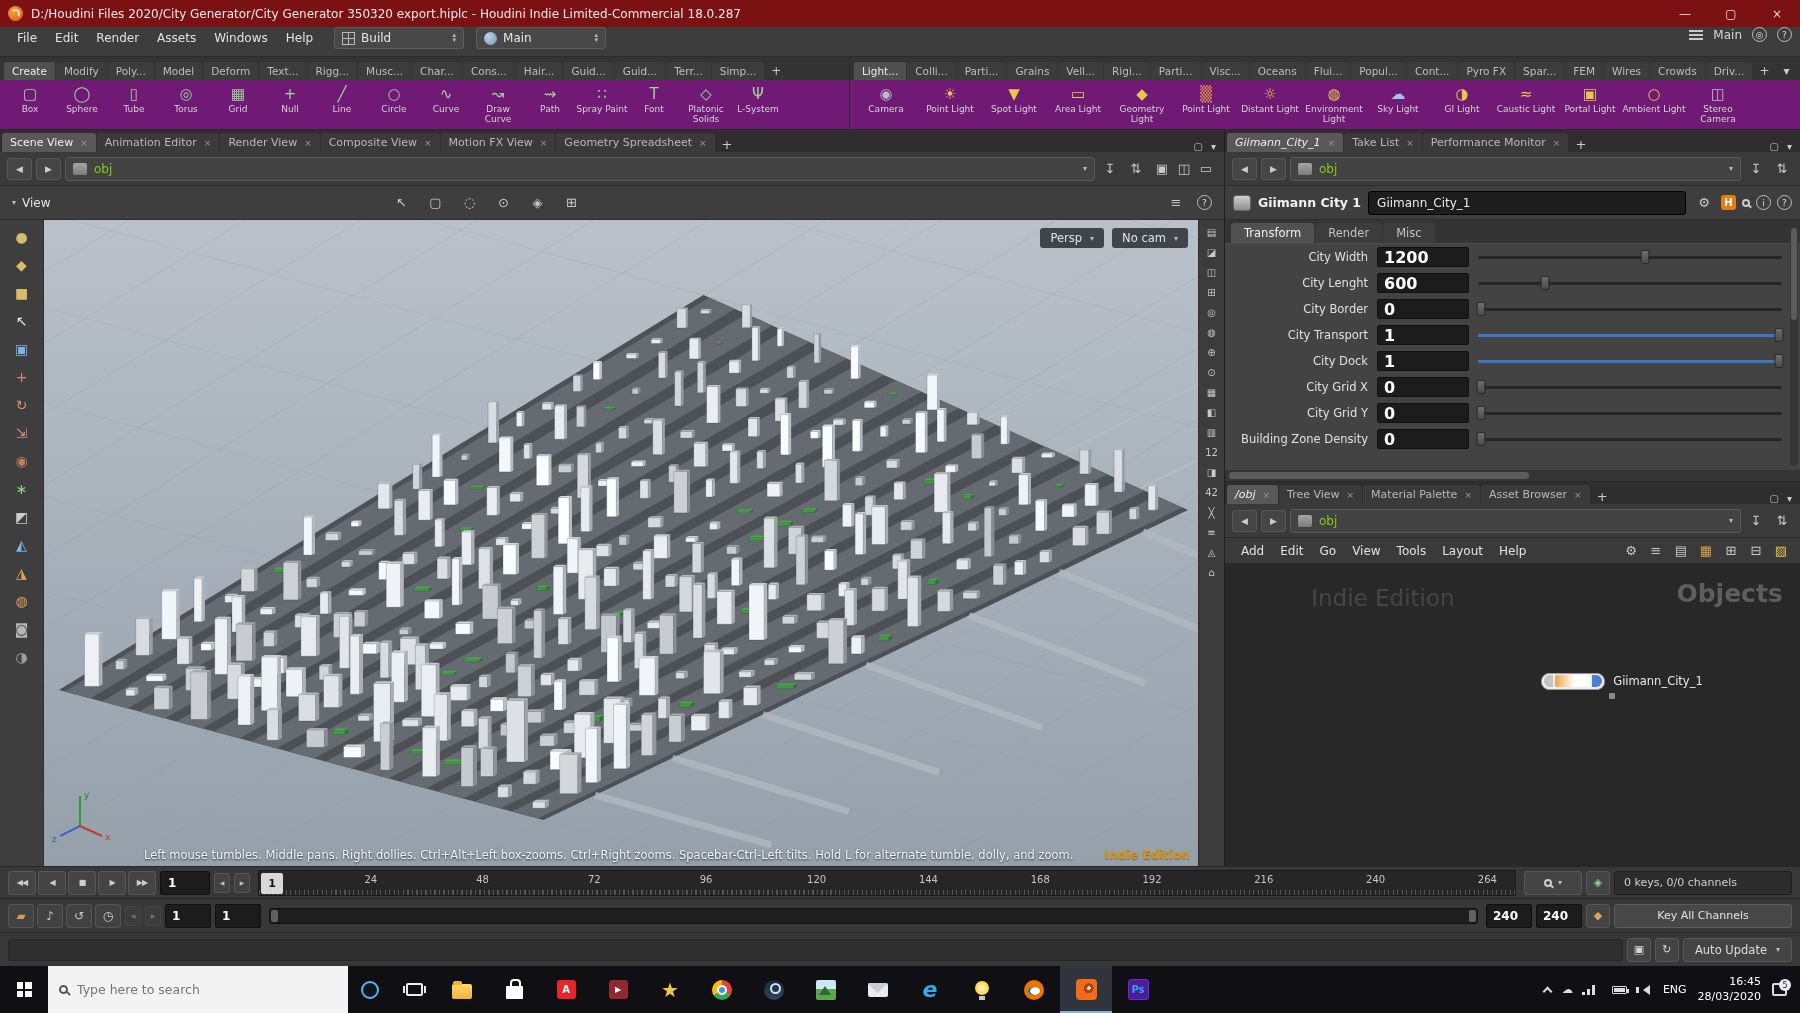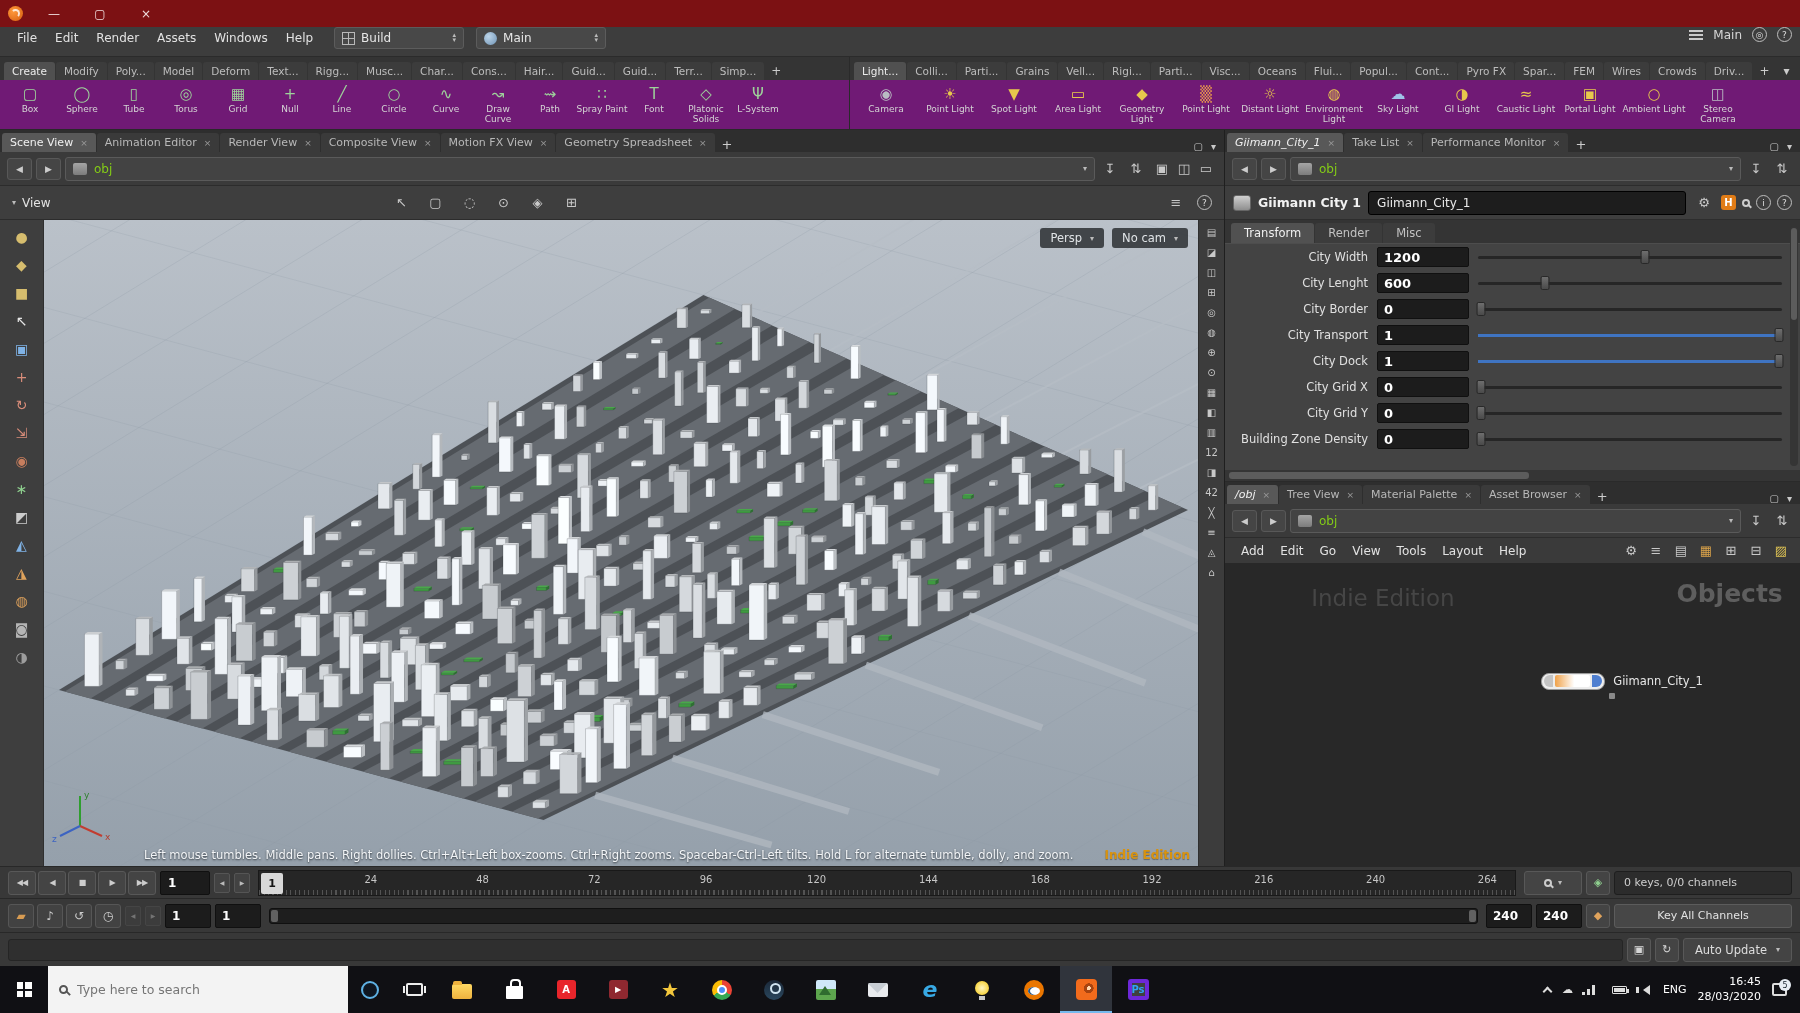--- a/index.html
+++ b/index.html
@@ -99,21 +99,21 @@
 .hbadge{width:15px;height:15px;background:#e17c16;border-radius:3px;color:#fff;font-weight:bold;font-size:10px;display:flex;align-items:center;justify-content:center}
 .magic{width:8px;height:8px;border:2px solid #ccc;border-radius:50%;position:relative;flex:0 0 auto}
 .magic::after{content:"";position:absolute;width:5px;height:2px;background:#ccc;transform:rotate(45deg);right:-4px;bottom:-2px}
 .ptabstrip{height:24px;background:#343434;display:flex;align-items:flex-end;padding-left:6px;border-bottom:1px solid #4d4d4d;flex:0 0 auto}
 .parmtabwrap{display:flex;gap:1px}
 .parmtab{padding:3px 13px;font-size:11.5px;background:#3c3c3c;color:#c2c2c2;border-radius:3px 3px 0 0}
 .parmtab.active{background:#515151;color:#f0f0f0}
 .parambody{position:relative;background:#434343;flex:0 0 auto}
 .prow{height:26px;display:flex;align-items:center;padding-right:18px}
 .plab{width:152px;text-align:right;font-size:11.5px;color:#e0e0e0;padding-right:9px;white-space:nowrap;overflow:hidden}
-.pval{width:92px;height:20px;background:#1c1c1c;border:1px solid #101010;border-radius:2px;color:#fff;font-weight:bold;font-size:13px;display:flex;align-items:center;padding:8px 6px;flex:0 0 auto}
+.pval{width:92px;height:20px;background:#1c1c1c;border:1px solid #101010;border-radius:2px;color:#fff;font-weight:bold;font-size:16px;display:flex;align-items:center;padding:8px 6px;flex:0 0 auto}
 .pslider{flex:1;height:20px;position:relative;margin-left:9px}
 .ptrack{position:absolute;left:0;right:0;top:9px;height:3px;background:#262626;border-radius:2px}
 .pfill{position:absolute;left:0;top:9px;height:3px;background:#3f74c2}
 .phandle{position:absolute;top:3px;width:9px;height:14px;background:linear-gradient(#6e6e6e,#4a4a4a);border:1px solid #282828;border-radius:2px;transform:translateX(-50%)}
 .paramfiller{height:18px;background:#434343}
 .vscroll{position:absolute;right:2px;top:6px;bottom:4px;width:8px;background:#353535;border-radius:4px}
 .vscroll .vh{position:absolute;top:2px;left:1px;right:1px;height:92px;background:#5c5c5c;border-radius:3px}
 .hscroll{height:12px;background:#353535;display:flex;align-items:center;padding:0 4px;border-bottom:1px solid #2a2a2a;flex:0 0 auto}
 .hscroll .hh{width:300px;height:7px;background:#5c5c5c;border-radius:3px}
 
@@ -190,21 +190,21 @@
 .mail-icon .g{width:20px;height:14px;background:#e9ebee;border-radius:2px;position:relative;overflow:hidden}
 .mail-icon .g::after{content:"";position:absolute;top:-8px;left:2px;width:15px;height:15px;background:#c7cdd4;transform:rotate(45deg)}
 .edge-icon .g{color:#38a9e4;font-size:22px;font-weight:bold;font-style:italic}
 .bulb-icon .g{width:14px;height:14px;border-radius:50%;background:radial-gradient(#fff6c0,#f4c50c);position:relative;margin-top:-3px}
 .bulb-icon .g::after{content:"";position:absolute;left:4px;bottom:-5px;width:6px;height:4px;background:#c9c9c9}
 .blender-icon .g{width:20px;height:20px;border-radius:50%;background:#ea7600;position:relative}
 .blender-icon .g::after{content:"";position:absolute;left:4px;top:7px;width:12px;height:8px;background:#fff;border-radius:50%;box-shadow:inset 2px 0 0 #265787}
 .houdini-icon .g{width:21px;height:21px;border-radius:4px;background:#f26b1c;position:relative;overflow:hidden}
 .houdini-icon .g::after{content:"";position:absolute;left:4px;top:3px;width:14px;height:14px;border-radius:50%;
    background:radial-gradient(circle at 62% 45%,#ffd9b0 0 17%,#a84410 18% 42%,#f26b1c 43%)}
-.photoshop-icon .g{width:21px;height:21px;border-radius:3px;background:#404040;border:4px solid #6d28d9;color:#2fa3f7;font-size:10px;font-weight:bold}
+.photoshop-icon .g{width:21px;height:21px;border-radius:3px;background:#4c1d95;border:1px solid #6d28d9;color:#2fa3f7;font-size:10px;font-weight:bold}
 .tray{margin-left:auto;display:flex;align-items:center;gap:11px;padding:0 13px;font-size:11px}
 .chev{width:7px;height:7px;border-left:2px solid #ddd;border-top:2px solid #ddd;transform:rotate(45deg);margin-top:4px}
 .sig{width:3px;height:10px;background:#ddd;position:relative;margin:0 6px 0 8px}
 .sig::before{content:"";position:absolute;left:-5px;bottom:0;width:3px;height:6px;background:#ddd}
 .sig::after{content:"";position:absolute;left:-10px;bottom:0;width:3px;height:3px;background:#ddd}
 .bat{width:15px;height:8px;border:1px solid #ddd;border-radius:1px;position:relative}
 .bat::before{content:"";position:absolute;right:-3px;top:2px;width:2px;height:4px;background:#ddd}
 .bat::after{content:"";position:absolute;inset:1px;background:#ddd}
 .spk{width:0;height:0;border:5px solid transparent;border-right:7px solid #ddd;position:relative;margin-right:2px}
 .spk::before{content:"";position:absolute;left:-7px;top:-3px;width:3px;height:6px;background:#ddd}
@@ -213,20 +213,21 @@
 .badge{position:absolute;right:-6px;top:-6px;min-width:12px;height:12px;border-radius:6px;background:#e8eef5;color:#15202b;font-size:8px;display:flex;align-items:center;justify-content:center;padding:0 2px}
 .relwrap{position:relative}
 </style>
 </head>
 <body>
 
 <div class="app">
 
   <div class="titlebar">
     <span class="hlogo"></span>
+    <span class="title">D:/Houdini Files 2020/City Generator/City Generator 350320 export.hiplc - Houdini Indie Limited-Commercial 18.0.287</span>
     <span class="winbtn">—</span>
     <span class="winbtn">▢</span>
     <span class="winbtn">×</span>
   </div>
 
   <div class="menubar">
     <div class="menus">
 
     <span class="menu">File</span>
         <span class="menu">Edit</span>

